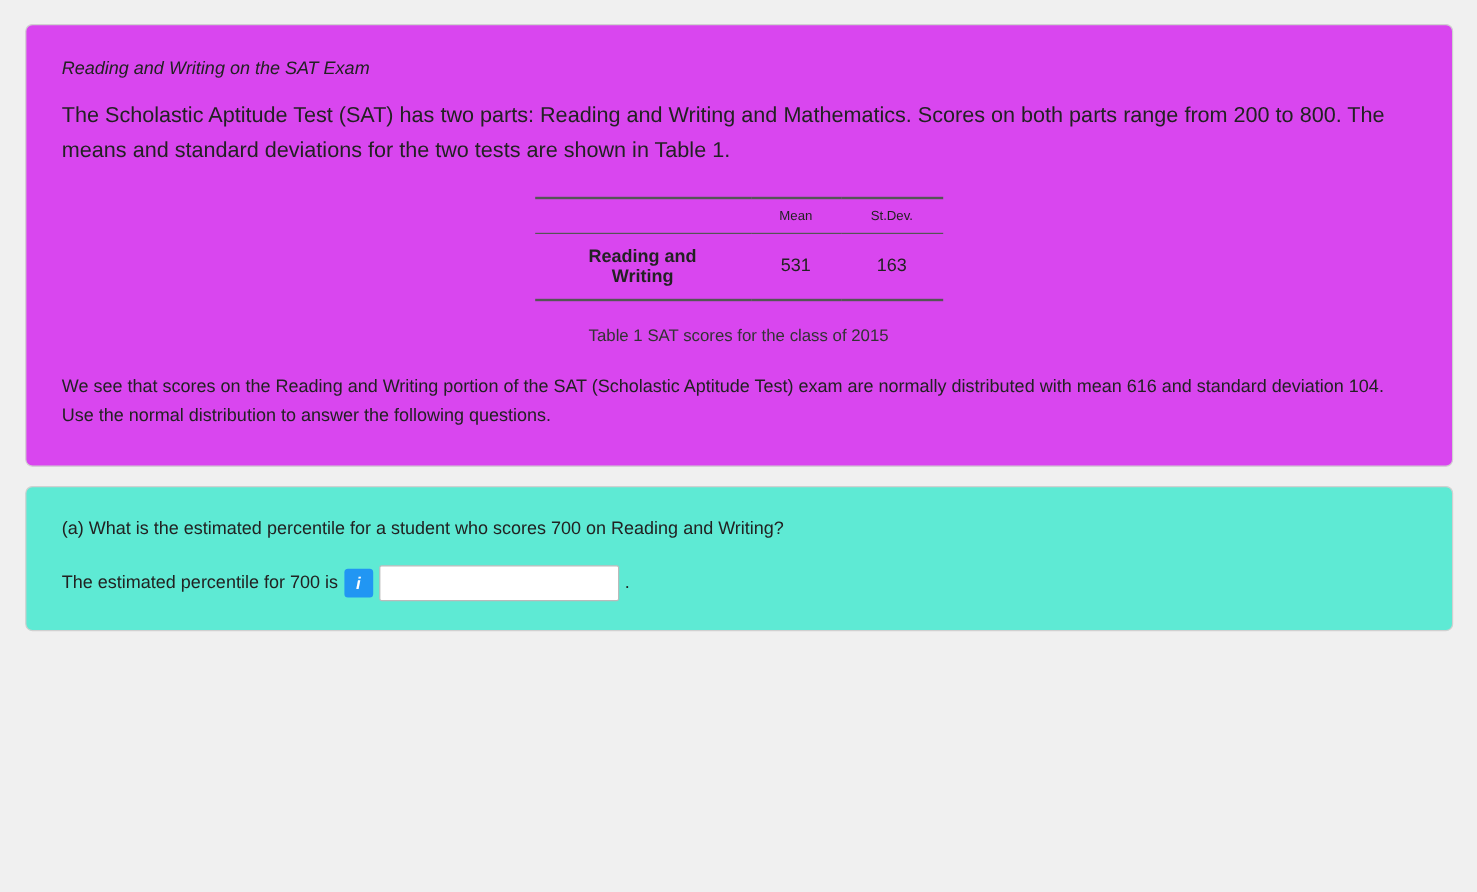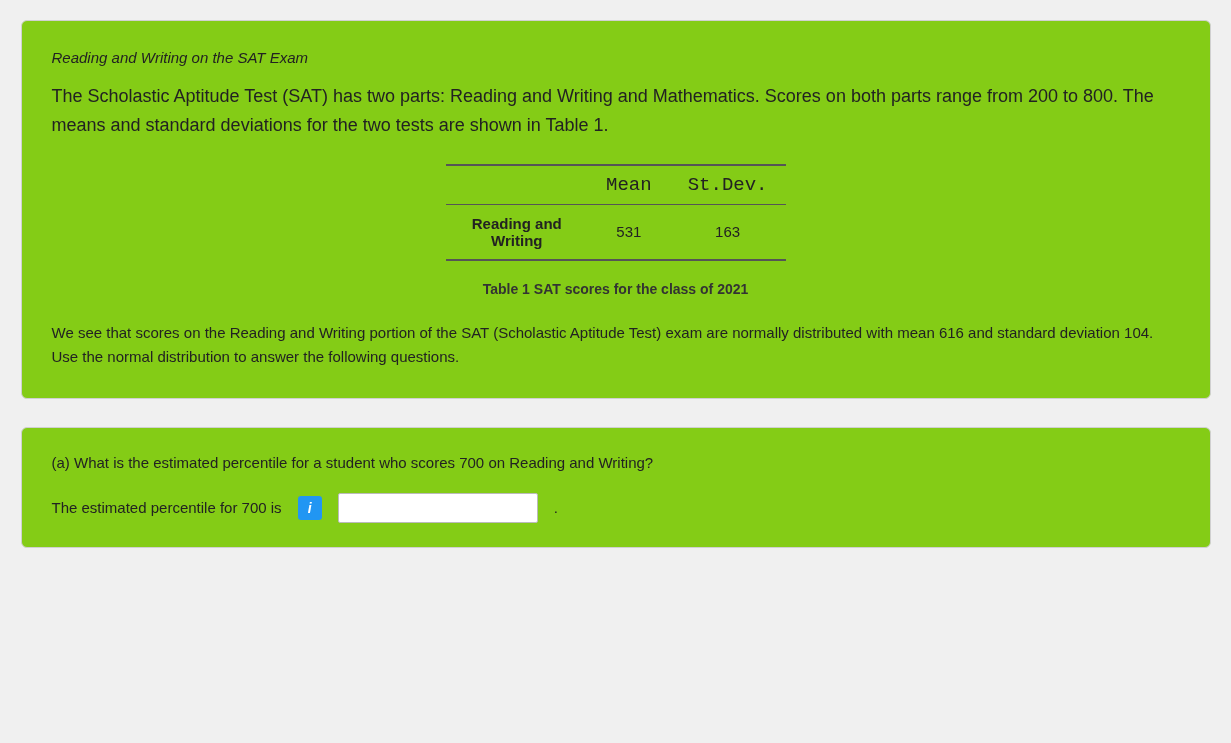--- a/index.html
+++ b/index.html
@@ -13,26 +13,26 @@
       font-size: 15px;
       background: #f0f0f0;
       display: flex;
       flex-direction: column;
       align-items: center;
       padding: 20px;
       min-width: 1231px;
     }
 
     .card {
-      background: #84cc16;
+      background: #d946ef;
       border: 1px solid #d0d0d0;
       border-radius: 6px;
       padding: 28px 30px;
       width: 1190px;
-      margin-bottom: 28px;
+      margin-bottom: 16px;
     }
 
     .card-title {
       font-style: italic;
       font-size: 15px;
       margin-bottom: 16px;
       color: #222;
     }
 
     .card-body-text {
@@ -57,23 +57,22 @@
 
     .sat-table thead tr {
       border-top: 2px solid #555;
       border-bottom: 1px solid #555;
     }
 
     .sat-table thead th {
       padding: 8px 18px;
       text-align: center;
       font-weight: normal;
-      font-size: 19px;
-      color: #222;
-      font-family: Liberation Mono, monospace;
+      font-size: 11px;
+      color: #222;
     }
 
     .sat-table thead th.row-label-header {
       text-align: left;
       width: 180px;
     }
 
     .sat-table tbody tr:last-child {
       border-bottom: 2px solid #555;
     }
@@ -94,33 +93,33 @@
       font-style: italic;
       font-size: 14px;
       color: #333;
       text-align: center;
       margin-top: 8px;
       margin-bottom: 4px;
     }
 
     .table-caption span {
       font-style: normal;
-      font-weight: bold;
+      font-weight: normal;
     }
 
     .section-body-text {
       font-size: 15px;
       line-height: 1.65;
       color: #222;
       margin-top: 20px;
     }
 
     
     .question-card {
-      background: #84cc16;
+      background: #5eead4;
       border: 1px solid #d0d0d0;
       border-radius: 6px;
       padding: 24px 30px;
       width: 1190px;
     }
 
     .question-text {
       font-size: 15px;
       color: #222;
       margin-bottom: 18px;
@@ -129,21 +128,21 @@
 
     .round-note {
       font-size: 15px;
       color: #222;
       margin-bottom: 22px;
     }
 
     .answer-row {
       display: flex;
       align-items: center;
-      gap: 16px;
+      gap: 5px;
       font-size: 15px;
       color: #222;
     }
 
     .info-button {
       display: inline-flex;
       align-items: center;
       justify-content: center;
       background-color: #2196F3;
       color: #fff;
@@ -191,21 +190,21 @@
       </thead>
       <tbody>
         <tr>
           <td class="row-label">Reading and Writing</td>
           <td>531</td>
           <td>163</td>
         </tr>
       </tbody>
     </table>
     <div class="table-caption">
-      <span>Table 1</span><span> SAT scores for the class of 2021</span>
+      <span>Table 1</span><span> SAT scores for the class of 2015</span>
     </div>
   </div>
 
   <div class="section-body-text">We see that scores on the Reading and Writing portion of the SAT (Scholastic Aptitude Test) exam are normally distributed with mean 616 and standard deviation 104. Use the normal distribution to answer the following questions.</div>
 </div>
 
 <div class="question-card">
   <div class="question-text">(a) What is the estimated percentile for a student who scores 700 on Reading and Writing?</div>
   <div class="answer-row">
     <span>The estimated percentile for 700  is</span>

